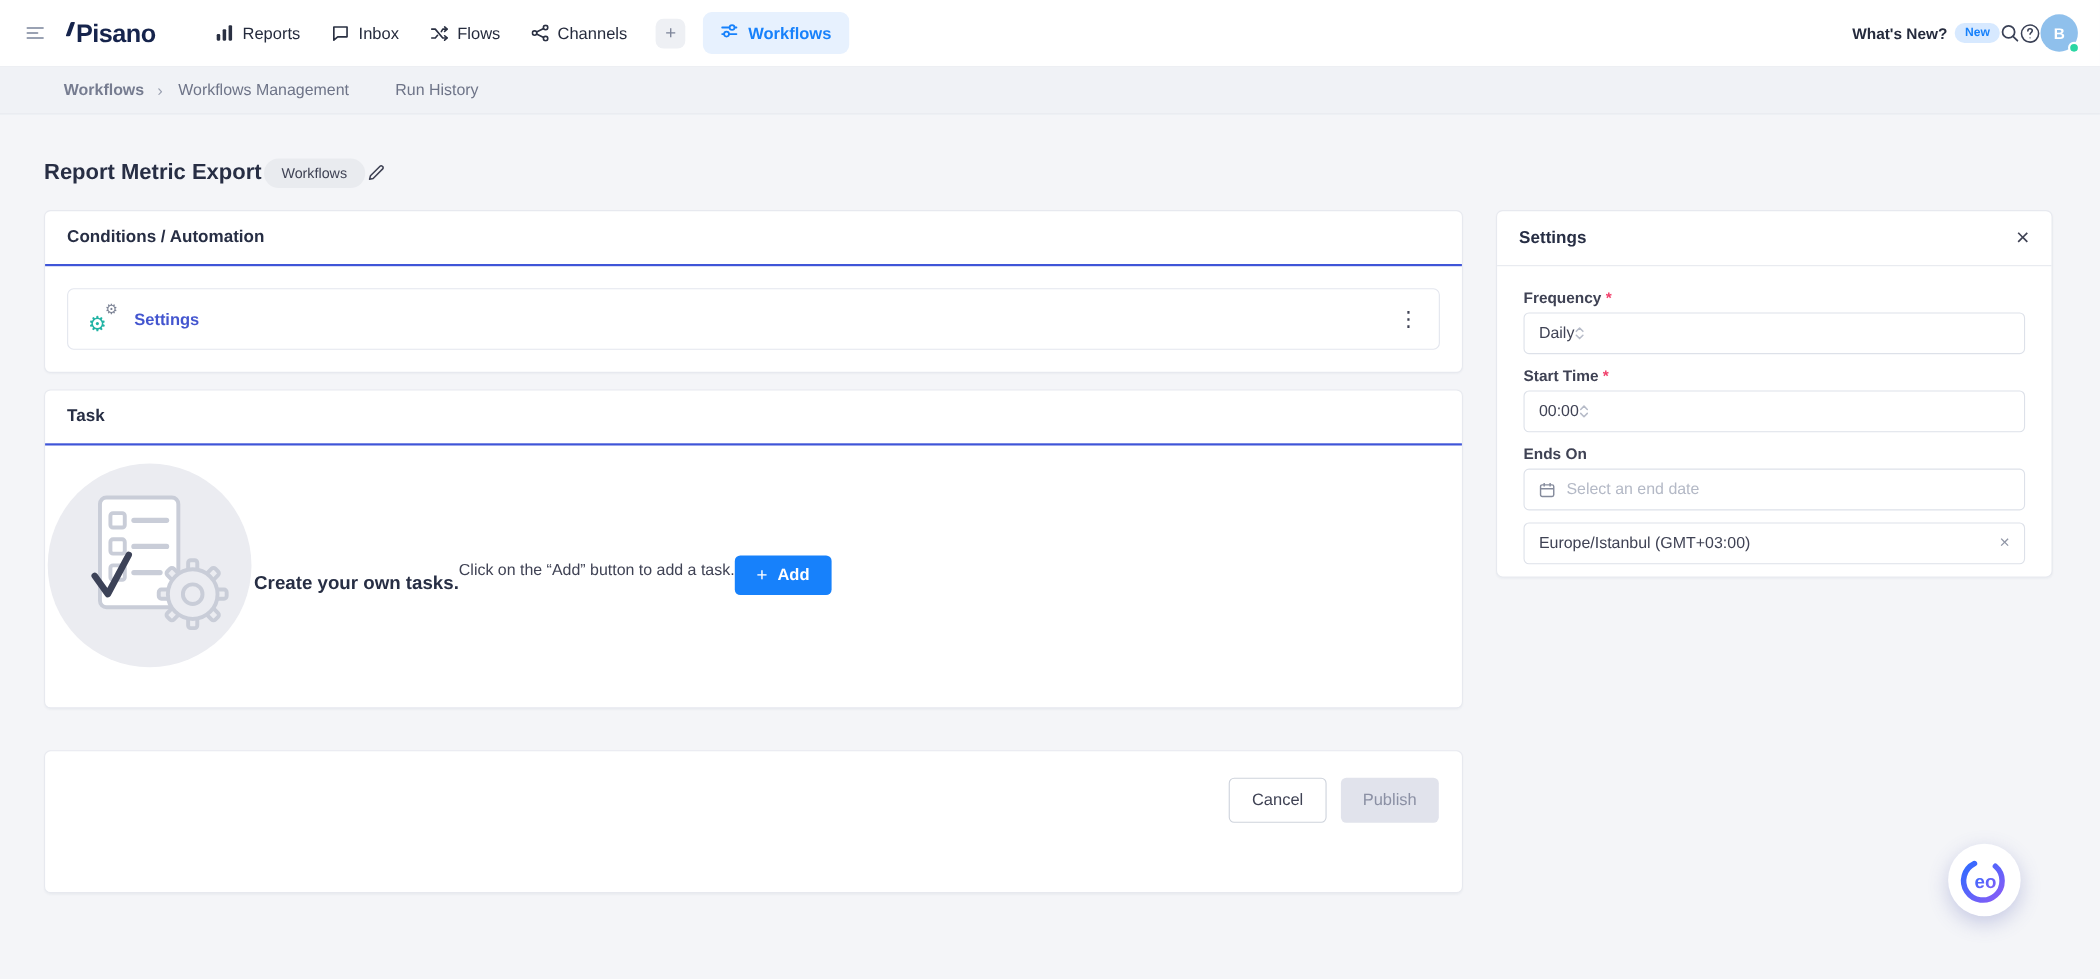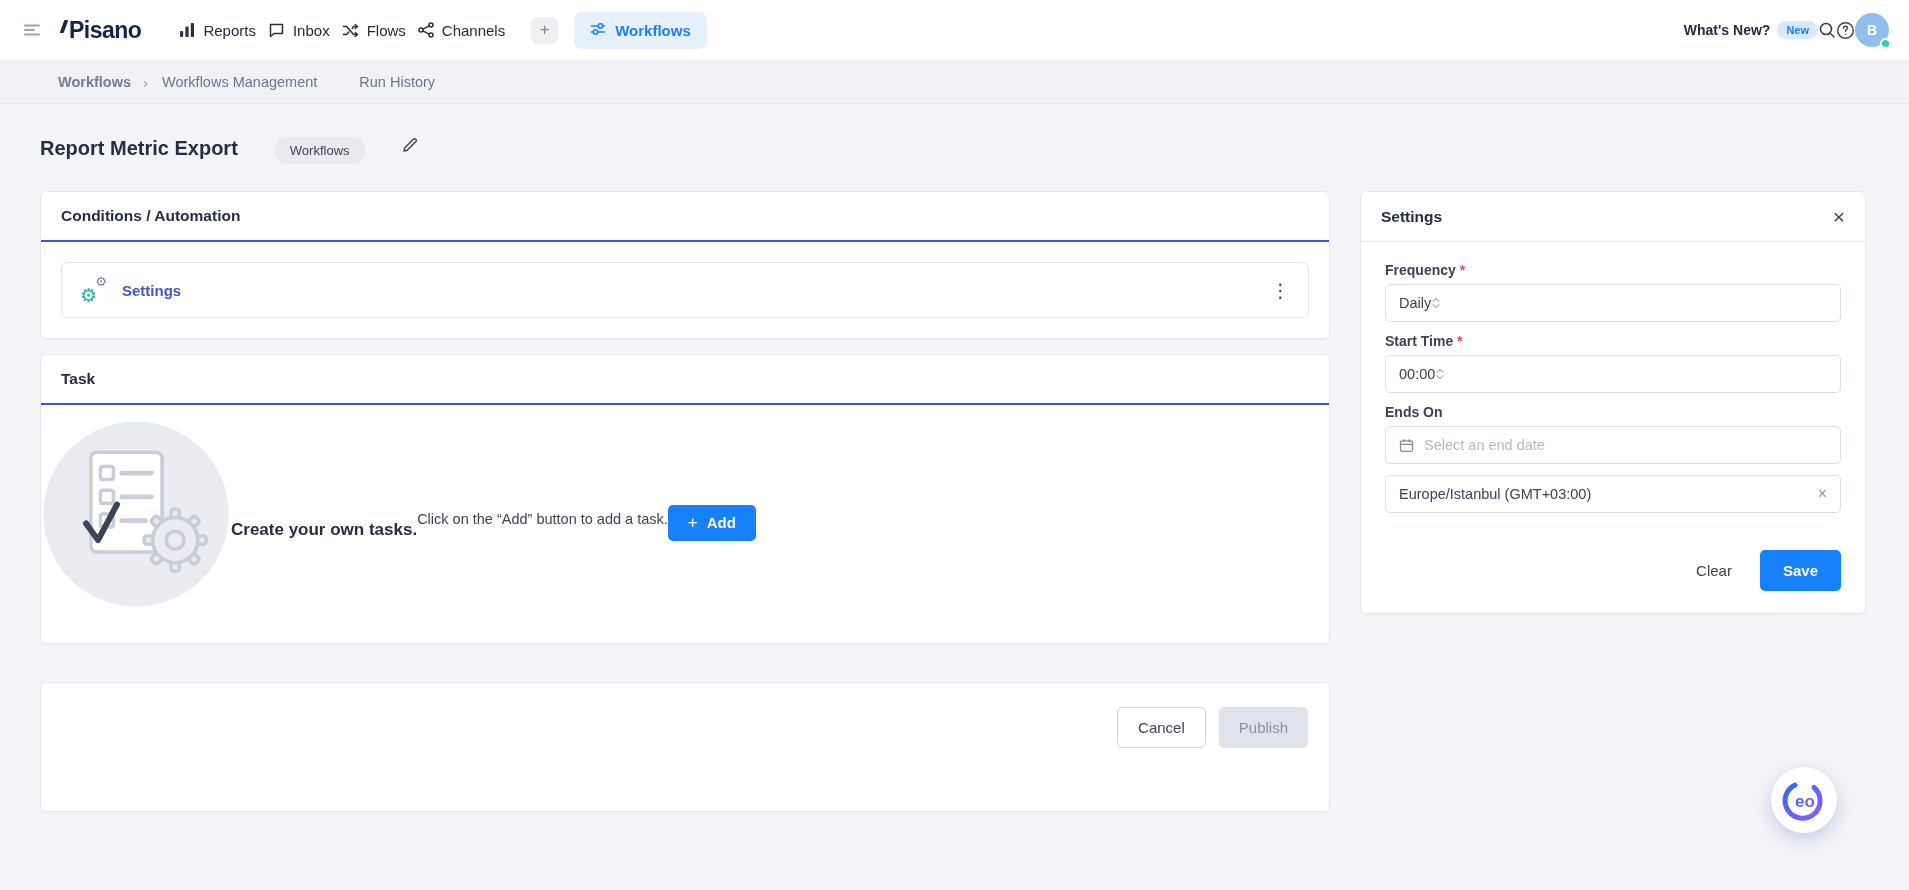--- a/index.html
+++ b/index.html
@@ -3,44 +3,44 @@
 <meta charset="utf-8">
 <style>
   *{box-sizing:border-box;margin:0;padding:0}
   html,body{width:1909px;height:890px;overflow:hidden}
   body{font-family:"Liberation Sans",sans-serif;background:#f4f5f8;color:#3f4254;font-size:15px}
 
   
   .navbar{height:61px;background:#fff;display:flex;align-items:center;padding:0 20px 0 22px;border-bottom:1px solid #edeff3}
   .icon-btn{display:flex;align-items:center;justify-content:center;cursor:pointer}
   .hamburger{color:#9aa2b3;margin-right:20px}
-  .logo{display:flex;align-items:center;color:#16244c;font-size:23px;font-weight:bold;letter-spacing:-.5px;margin-right:38px}
+  .logo{display:flex;align-items:center;color:#16244c;font-size:23px;font-weight:bold;letter-spacing:-.5px;margin-right:55px}
   .logo-mark{display:inline-block;width:4px;height:13px;background:#16244c;transform:skewX(-20deg);margin-right:3px;border-radius:1px;margin-top:-8px}
-  .nav-items{display:flex;align-items:flex-start;gap:12px}
+  .nav-items{display:flex;align-items:flex-start;gap:28px}
   .nav-item{display:flex;align-items:center;gap:8px;color:#252b3d;font-weight:500;font-size:15px;cursor:pointer;white-space:nowrap}
   .nav-item svg{color:#2a3042;display:block}
   .plus-btn{width:27px;height:27px;border:none;border-radius:7px;background:#eef0f4;color:#7e869a;font-size:17px;display:flex;align-items:center;justify-content:center;margin-left:26px;cursor:pointer;font-family:inherit}
   .workflows-pill{margin-left:16px;display:flex;align-items:center;gap:9px;background:#e7f1fe;color:#1781fb;font-weight:600;font-size:15px;padding:9px 16px;border-radius:8px;cursor:pointer;white-space:nowrap}
   .nav-right{margin-left:auto;display:flex;align-items:center;}
   .whats-new{display:flex;align-items:center;gap:7px;font-size:14px;font-weight:600;color:#252b3d;cursor:pointer;white-space:nowrap}
   .new-badge{background:#d7e9ff;color:#1781fb;font-size:11px;font-weight:600;padding:3px 9px;border-radius:10px}
   .nav-tool{color:#3a4156}
   .avatar{position:relative;width:34px;height:34px;border-radius:50%;background:#8fc0ec;color:#fff;font-size:14px;font-weight:bold;display:flex;align-items:center;justify-content:center;cursor:pointer}
   .avatar-dot{position:absolute;right:-2px;bottom:-2px;width:11px;height:11px;border-radius:50%;background:#2bd6a3;border:2px solid #fff}
 
   
   .breadcrumb-bar{height:43px;background:#f0f2f6;border-bottom:1px solid #e7eaef;display:flex;align-items:center;padding-left:58px;font-size:14.5px;color:#6e7488}
   .crumb-root{font-weight:bold;color:#767c90;cursor:pointer}
   .crumb-sep{color:#9aa0b0;margin:0 14px 0 12px;font-size:15px}
   .crumb-link{cursor:pointer;color:#6e7488}
   .crumb-link.second{margin-left:42px}
 
   
   .content{padding:33px 43px 0 40px}
-  .title-row{display:flex;align-items:flex-start;gap:36px;height:40px}
+  .title-row{display:flex;align-items:center;gap:2px;height:40px}
   .page-title{font-size:20px;font-weight:bold;color:#272e44}
   .type-badge{background:#e9ebef;color:#3f4254;font-size:13px;font-weight:500;padding:6px 16px;border-radius:15px}
   .edit-icon{color:#3f4254;cursor:pointer;display:flex}
   .columns{display:flex;gap:30px;margin-top:14px;align-items:flex-start}
   .left-col{width:1290px}
   .card{background:#fff;border:1px solid #e7e9ef;border-radius:6px;box-shadow:0 1px 2px rgba(30,40,70,.04)}
   .card-header{height:50px;display:flex;align-items:center;justify-content:space-between;padding:0 20px;font-weight:bold;font-size:15.5px;color:#272e44}
   .blue-underline{border-bottom:2px solid #3f55d8}
   .gray-underline{border-bottom:1px solid #e7e9ef}
 
@@ -322,24 +322,20 @@
 
         <div class="field">
           <div class="input">
             <span>Europe/Istanbul (GMT+03:00)</span>
             <span class="clear-x">×</span>
           </div>
         </div>
 
       </div>
 
-      <div class="panel-footer">
-        <span class="clear-link">Clear</span>
-        <button class="btn btn-save">Save</button>
-      </div>
     </aside>
   </div>
 </main>
 
 <div class="leo-fab">
   <svg width="48" height="48" viewBox="0 0 48 48">
     <defs>
       <linearGradient id="leo-grad" x1="0" y1="0" x2="1" y2="1">
         <stop offset="0" stop-color="#2f6bff"></stop>
         <stop offset="1" stop-color="#8a5cf6"></stop>

